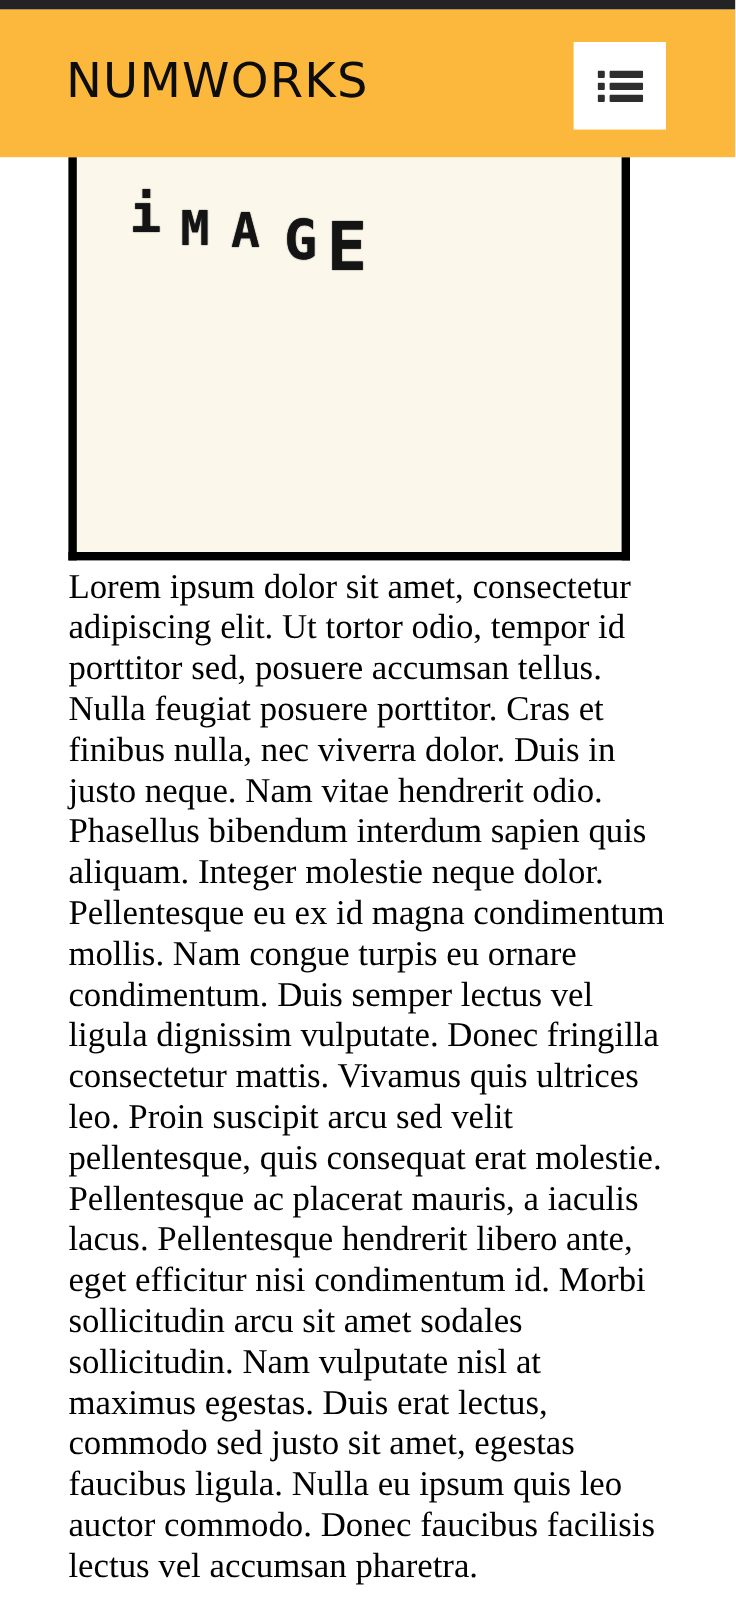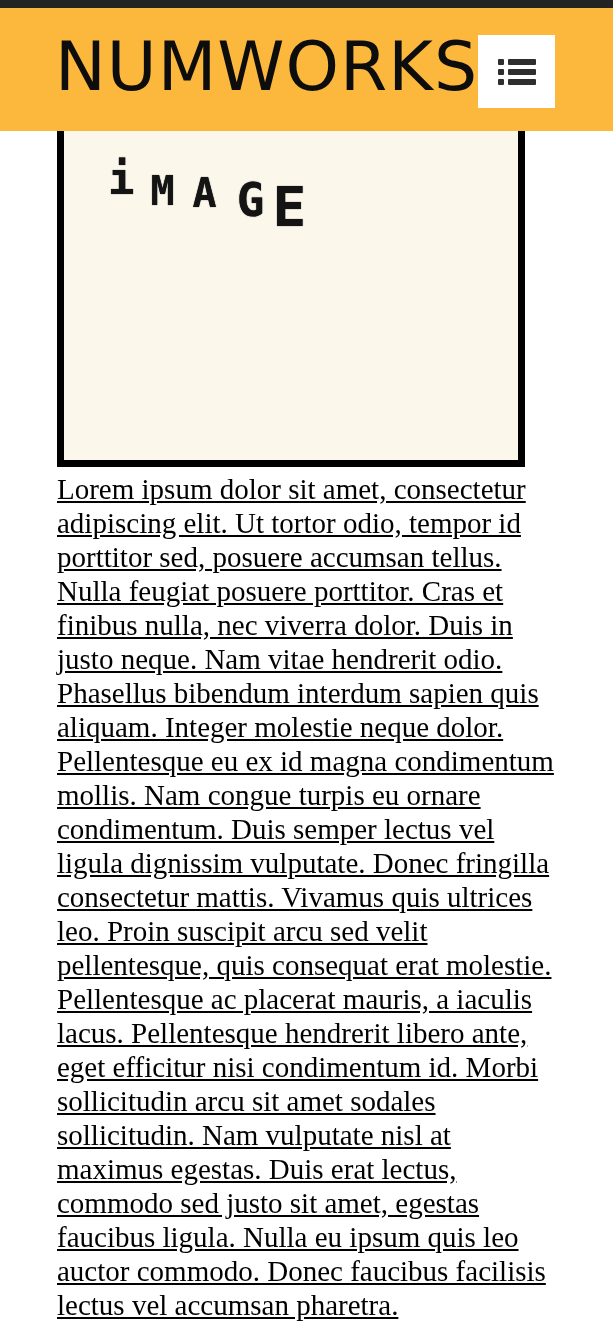--- a/index.html
+++ b/index.html
@@ -26,21 +26,21 @@
     height: 123px;
     background: #FCB83D;
     box-sizing: border-box;
   }
   .brand {
     position: absolute;
     left: 55px;
     top: 50%;
     transform: translateY(-54%);
     font-family: "DejaVu Sans", sans-serif;
-    font-size: 68px;
+    font-size: 40px;
     font-weight: normal;
     letter-spacing: 1px;
     color: #0d0d0d;
     white-space: nowrap;
     cursor: pointer;
     text-align: right;
   }
   .menu-button {
     position: absolute;
     right: 58px;
@@ -79,21 +79,20 @@
   .pixel-letter { display: inline-block; line-height: 1; }
   .pl-0 { font-size: 44px; transform: translateY(8px); margin-right: 16px; }
   .pl-1 { font-size: 40px; transform: translateY(22px); margin-right: 18px; }
   .pl-2 { font-size: 40px; transform: translateY(24px); margin-right: 20px; }
   .pl-3 { font-size: 46px; transform: translateY(28px); margin-right: 8px; }
   .pl-4 { font-size: 56px; transform: translateY(30px); }
 
   .article {
     margin: 5px 0 0 57px;
     width: 502px;
-    text-decoration: underline;
   }
   .article p {
     margin: 0;
     font-family: "Liberation Serif", serif;
     font-size: 29px;
     line-height: 34px;
     color: #000000;
   }
 </style>
 </head>

